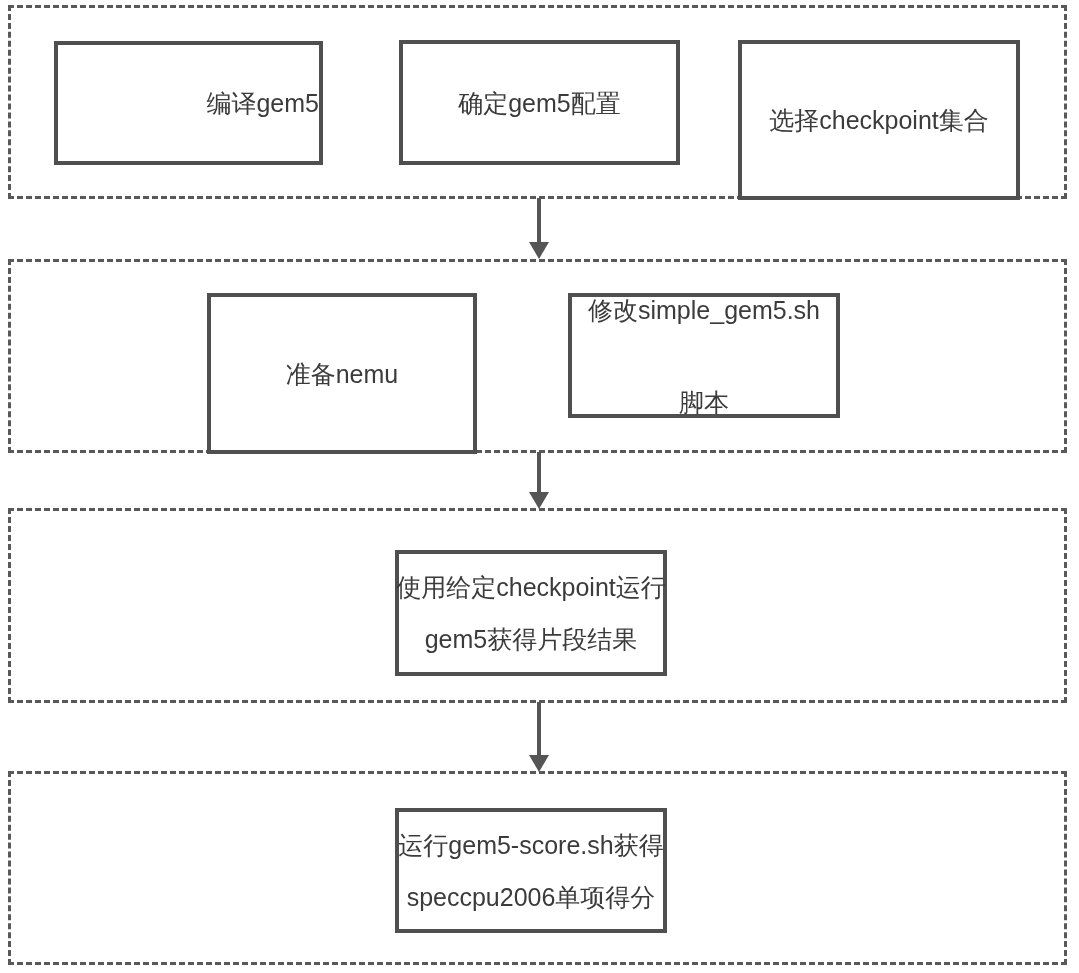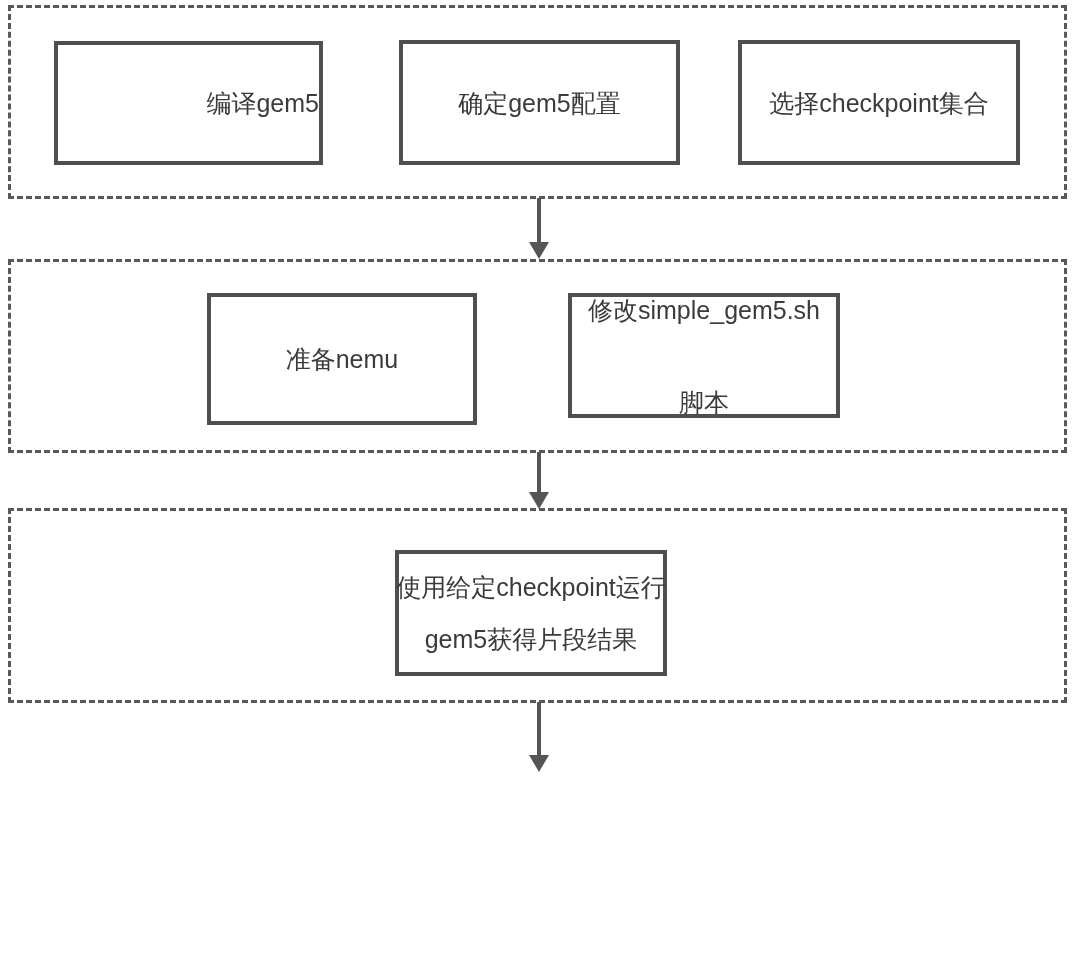--- a/index.html
+++ b/index.html
@@ -62,32 +62,32 @@
 
 <div style="position:absolute;inset:0;">
 
   <div class="stage" style="left:8px;top:5px;width:1059px;height:194px;">
     <div class="flow-box" style="left:43px;top:33px;width:269px;height:124px;align-items:flex-end;">
       <div class="line">编译gem5</div>
     </div>
     <div class="flow-box" style="left:388px;top:32px;width:281px;height:125px;">
       <div class="line">确定gem5配置</div>
     </div>
-    <div class="flow-box" style="left:727px;top:32px;width:282px;height:125px;">
+    <div class="flow-box" style="left:727px;top:32px;width:282px;height:160px;">
       <div class="line">选择checkpoint集合</div>
     </div>
   </div>
 
   <div class="arrow" style="top:198px;height:61px;">
     <div class="shaft"></div>
     <div class="head"></div>
   </div>
 
   <div class="stage" style="left:8px;top:259px;width:1059px;height:194px;">
-    <div class="flow-box" style="left:196px;top:31px;width:270px;height:132px;justify-content:center;">
+    <div class="flow-box" style="left:196px;top:31px;width:270px;height:161px;justify-content:center;">
       <div class="line">准备nemu</div>
     </div>
     <div class="flow-box" style="left:557px;top:31px;width:272px;height:125px;gap:40px;">
       <div class="line">修改simple_gem5.sh</div>
       <div class="line">脚本</div>
     </div>
   </div>
 
   <div class="arrow" style="top:452px;height:57px;">
     <div class="shaft"></div>
@@ -99,14 +99,20 @@
       <div class="line">使用给定checkpoint运行</div>
       <div class="line">gem5获得片段结果</div>
     </div>
   </div>
 
   <div class="arrow" style="top:702px;height:70px;">
     <div class="shaft"></div>
     <div class="head"></div>
   </div>
 
+  <div class="stage" style="left:8px;top:771px;width:1059px;height:194px;">
+    <div class="flow-box" style="left:384px;top:34px;width:272px;height:125px;">
+      <div class="line">运行gem5-score.sh获得</div>
+      <div class="line">speccpu2006单项得分</div>
+    </div>
+  </div>
 
 </div>
 
 </body></html>

